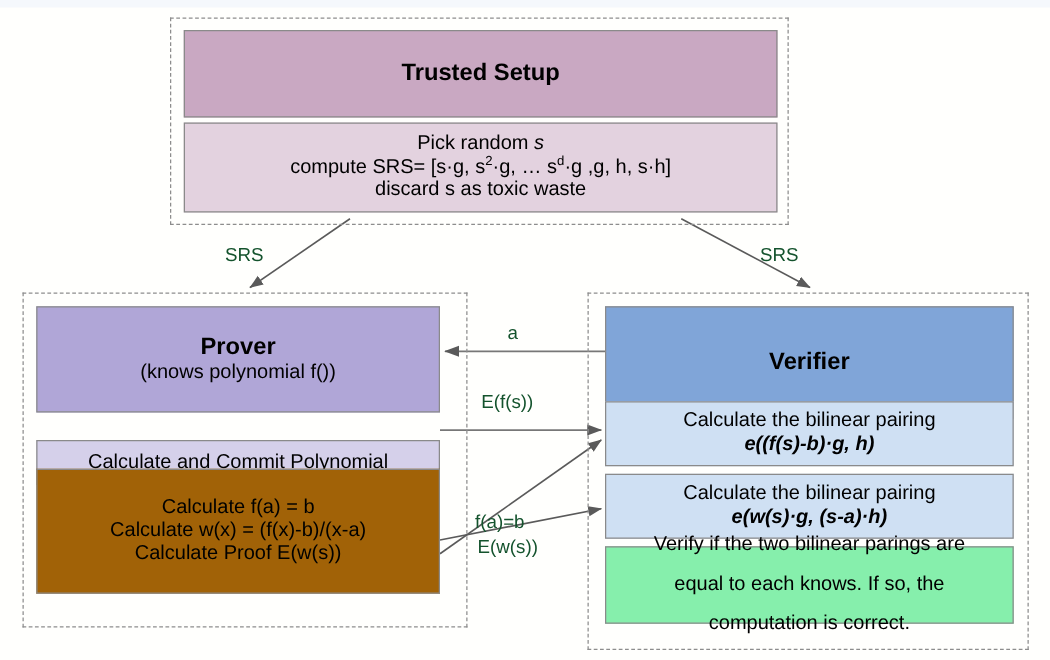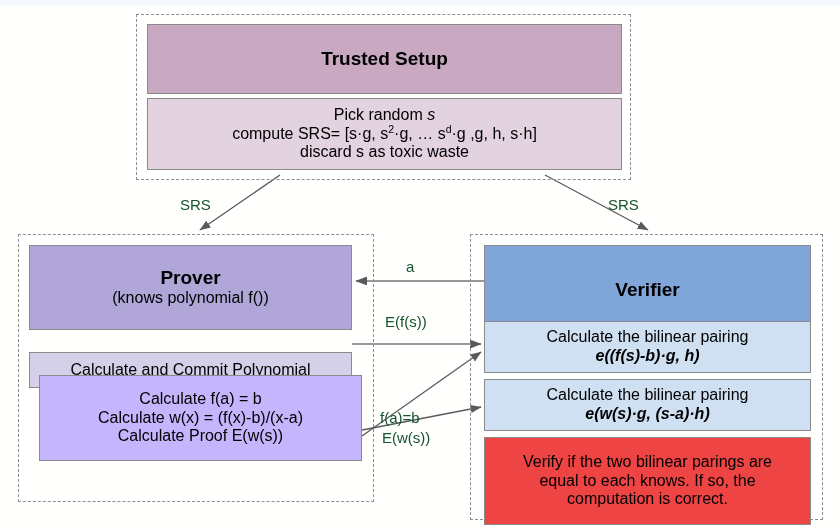--- a/index.html
+++ b/index.html
@@ -73,40 +73,41 @@
   #box-prover-header {
     left: 29px; top: 245px; width: 323px; height: 85px;
     background: #b0a6d7;
   }
   #box-prover-commit {
     left: 29px; top: 319px; width: 323px; height: 36px;
     background: #d5d0ea;
     margin-top: 33px;
   }
   #box-prover-proof {
-    left: 39px; top: 375px; width: 323px; height: 86px;
-    background: #c4b5fd;
+    left: 29px; top: 375px; width: 323px; height: 100px;
+    background: #a16207;
   }
 
   
   #box-verifier-header {
     left: 484px; top: 245px; width: 327px; height: 90px;
     background: #80a5d8;
   }
   #box-verifier-pairing1 {
     left: 484px; top: 321px; width: 327px; height: 52px;
     background: #cfe0f3;
   }
   #box-verifier-pairing2 {
     left: 484px; top: 379px; width: 327px; height: 52px;
     background: #cfe0f3;
   }
   #box-verifier-result {
-    left: 484px; top: 437px; width: 327px; height: 88px;
-    background: #ef4444;
+    left: 484px; top: 437px; width: 327px; height: 62px;
+    background: #86efac;
+    gap: 13px;
   }
 
   
   .edge-label {
     position: absolute;
     font-size: 15px;
     color: #14532d;
     white-space: nowrap;
   }
   #label-srs-left  { left: 180px; top: 196px; }

